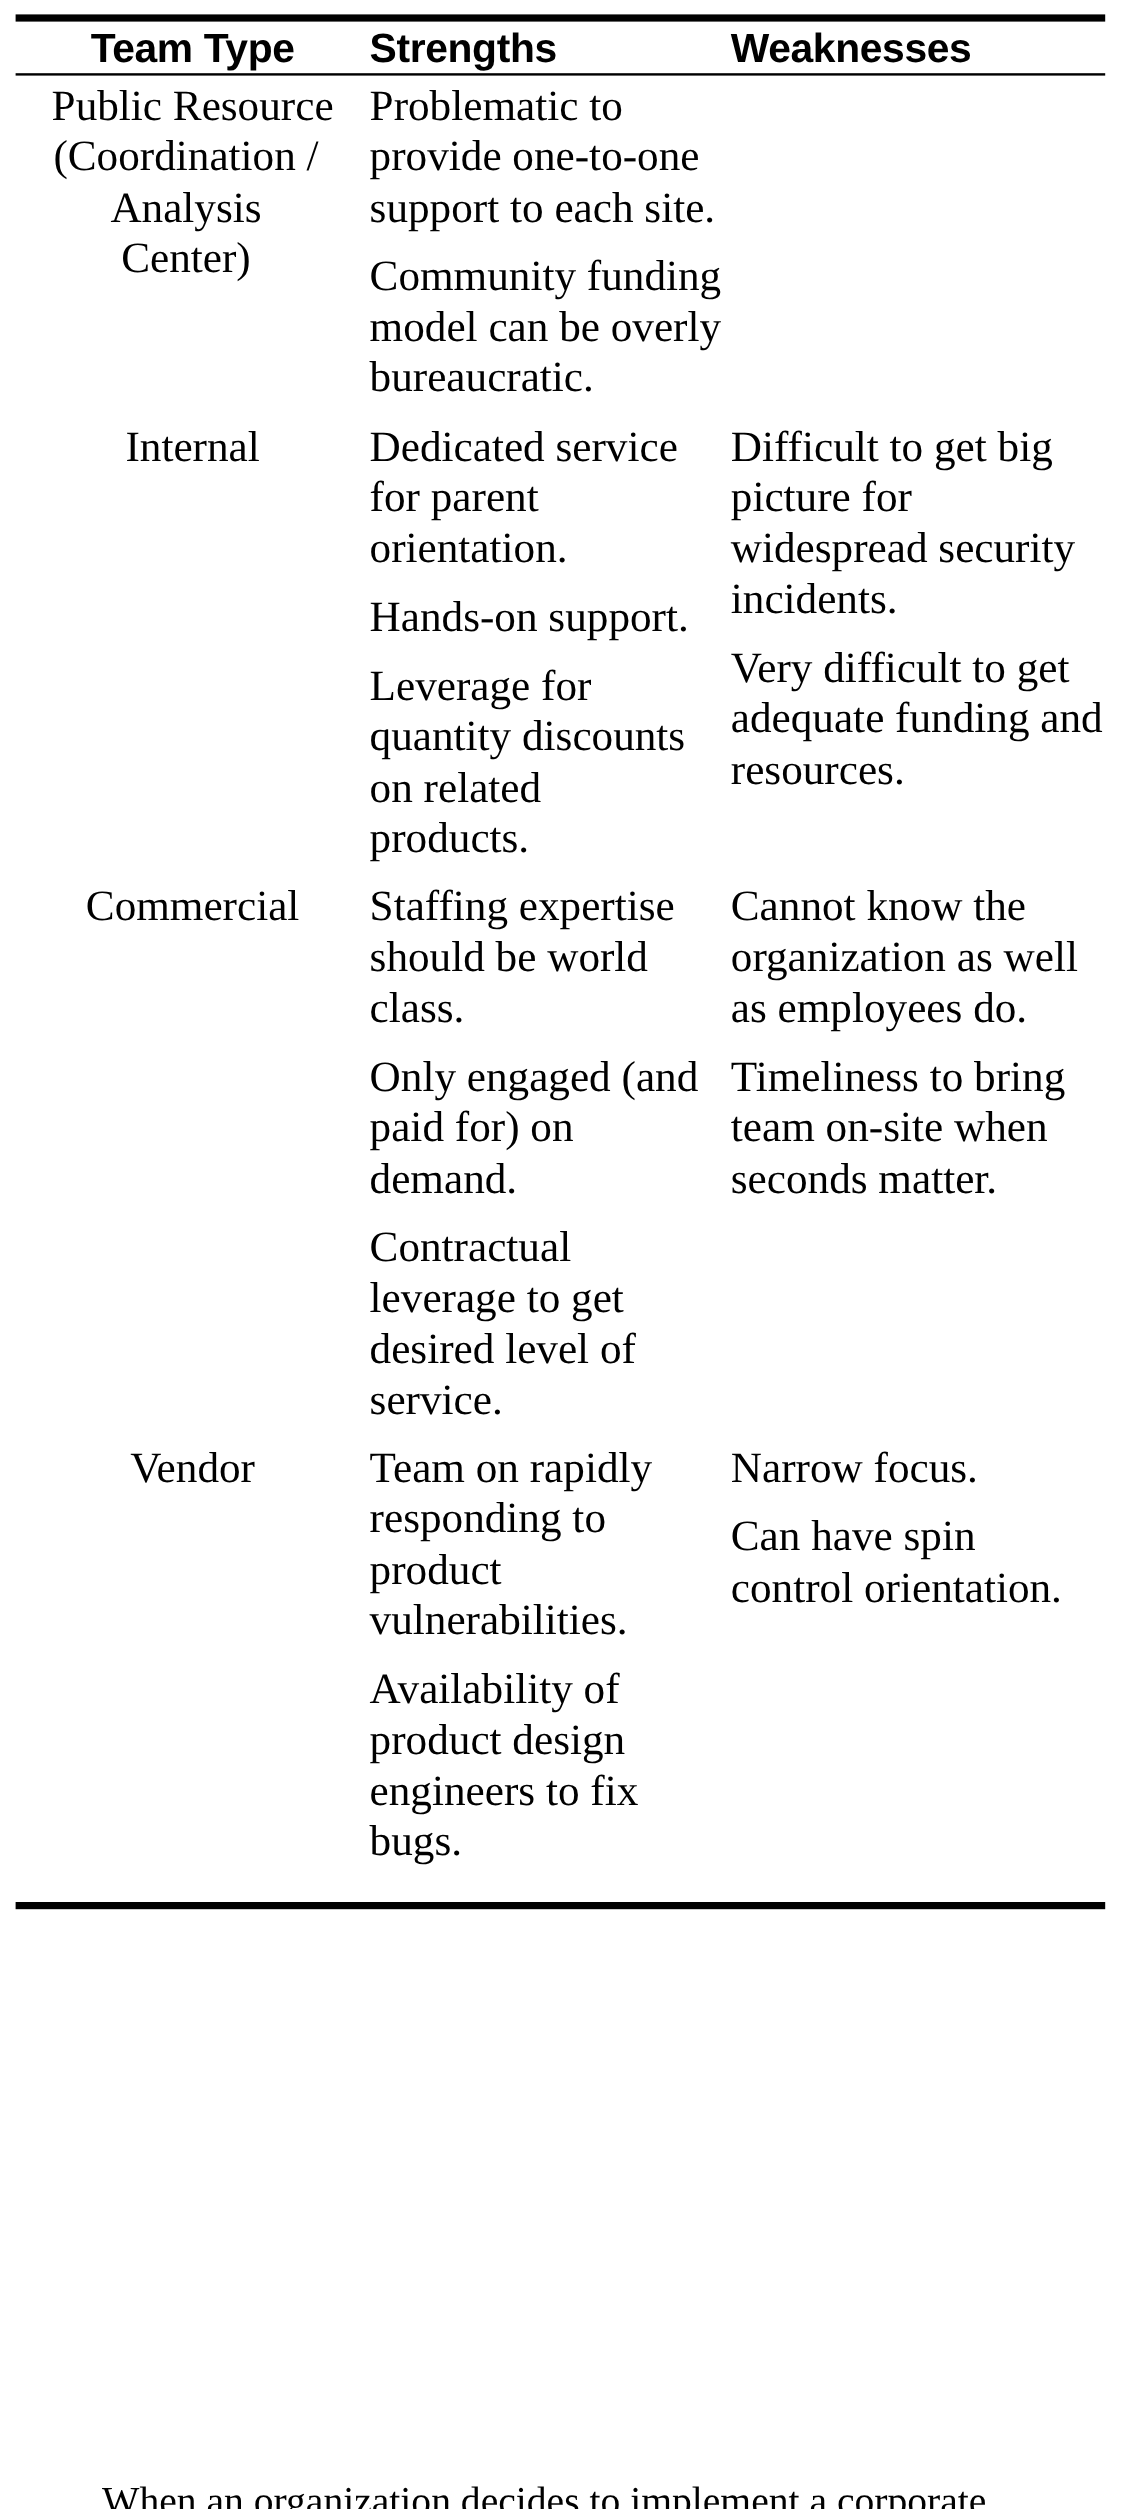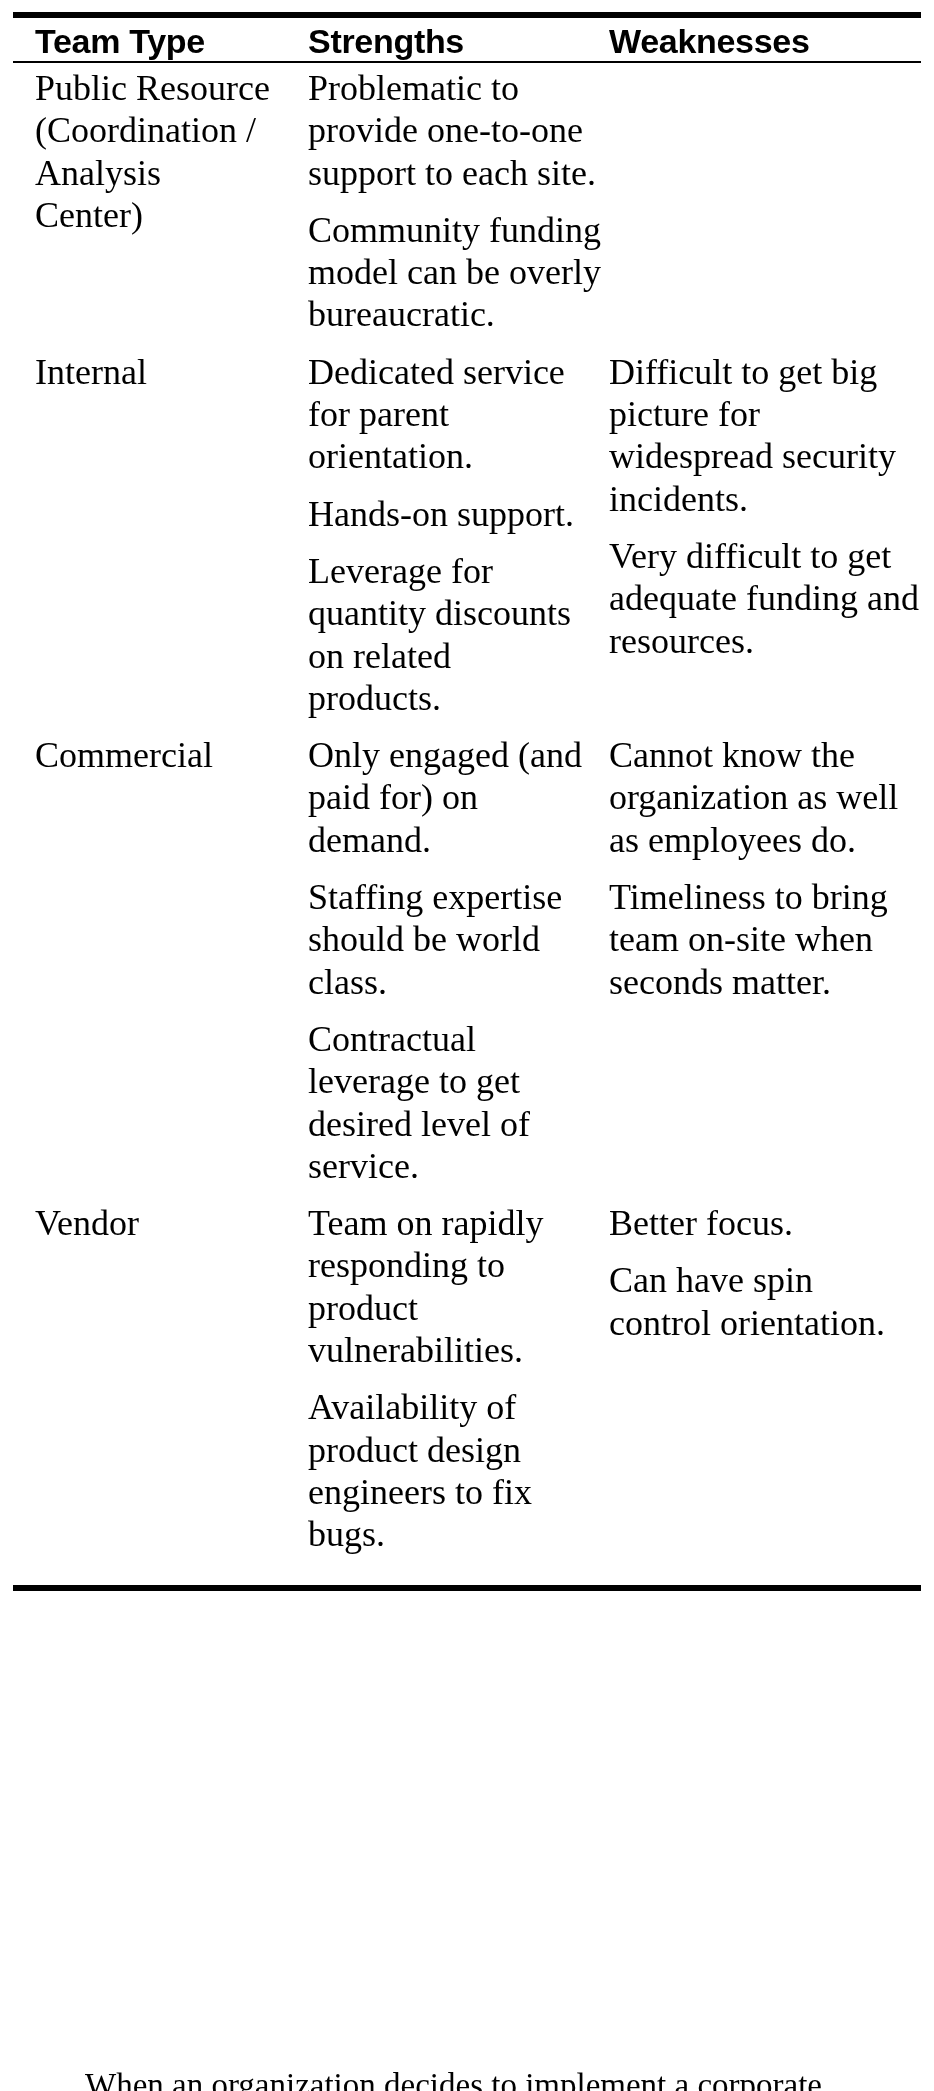--- a/index.html
+++ b/index.html
@@ -13,21 +13,21 @@
   }
   .rule-thick { height: 6px; background: #000; }
   .rule-thin { height: 2px; background: #000; }
   .header-row {
     display: flex; height: 43px; align-items: flex-end;
     font-family: "Liberation Sans", sans-serif; font-weight: bold;
     font-size: 34px; line-height: 34px;
     padding-bottom: 0;
   }
   .header-row .cell { padding-bottom: 3px; letter-spacing: -0.3px; }
-  .col1 { width: 273px; padding-left: 22px; box-sizing: border-box; }
+  .col1 { width: 273px; padding-left: 22px; box-sizing: border-box; text-align: center; }
   .col2 { width: 301px; padding-left: 22px; box-sizing: border-box; }
   .col3 { width: 334px; padding-left: 22px; box-sizing: border-box; }
   .body-rows { padding-top: 4px; padding-bottom: 14px; }
   .row { display: flex; }
   .row .cell {
     font-size: 36px; line-height: 42.3px;
   }
   .row .cell p { margin: 0 0 15px 0; }
   .paragraph {
     position: absolute; left: 85px; top: 2064px; white-space: nowrap;
@@ -72,40 +72,40 @@
         <p>Difficult to get big picture for widespread security incidents.</p>
         <p>Very difficult to get adequate funding and resources.</p>
       </div>
     </div>
 
     <div class="row">
       <div class="cell col1">
         <p>Commercial</p>
       </div>
       <div class="cell col2">
+        <p>Staffing expertise should be world class.</p>
         <p>Only engaged (and paid for) on demand.</p>
-        <p>Staffing expertise should be world class.</p>
         <p>Contractual leverage to get desired level of service.</p>
       </div>
       <div class="cell col3">
         <p>Cannot know the organization as well as employees do.</p>
         <p>Timeliness to bring team on-site when seconds matter.</p>
       </div>
     </div>
 
     <div class="row">
       <div class="cell col1">
         <p>Vendor</p>
       </div>
       <div class="cell col2">
         <p>Team on rapidly responding to product vulnerabilities.</p>
         <p>Availability of product design engineers to fix bugs.</p>
       </div>
       <div class="cell col3">
-        <p>Better focus.</p>
+        <p>Narrow focus.</p>
         <p>Can have spin control orientation.</p>
       </div>
     </div>
 
   </div>
 
   <div class="rule-thick"></div>
 </div>
 
 <div class="paragraph">When an organization decides to implement a corporate</div>

